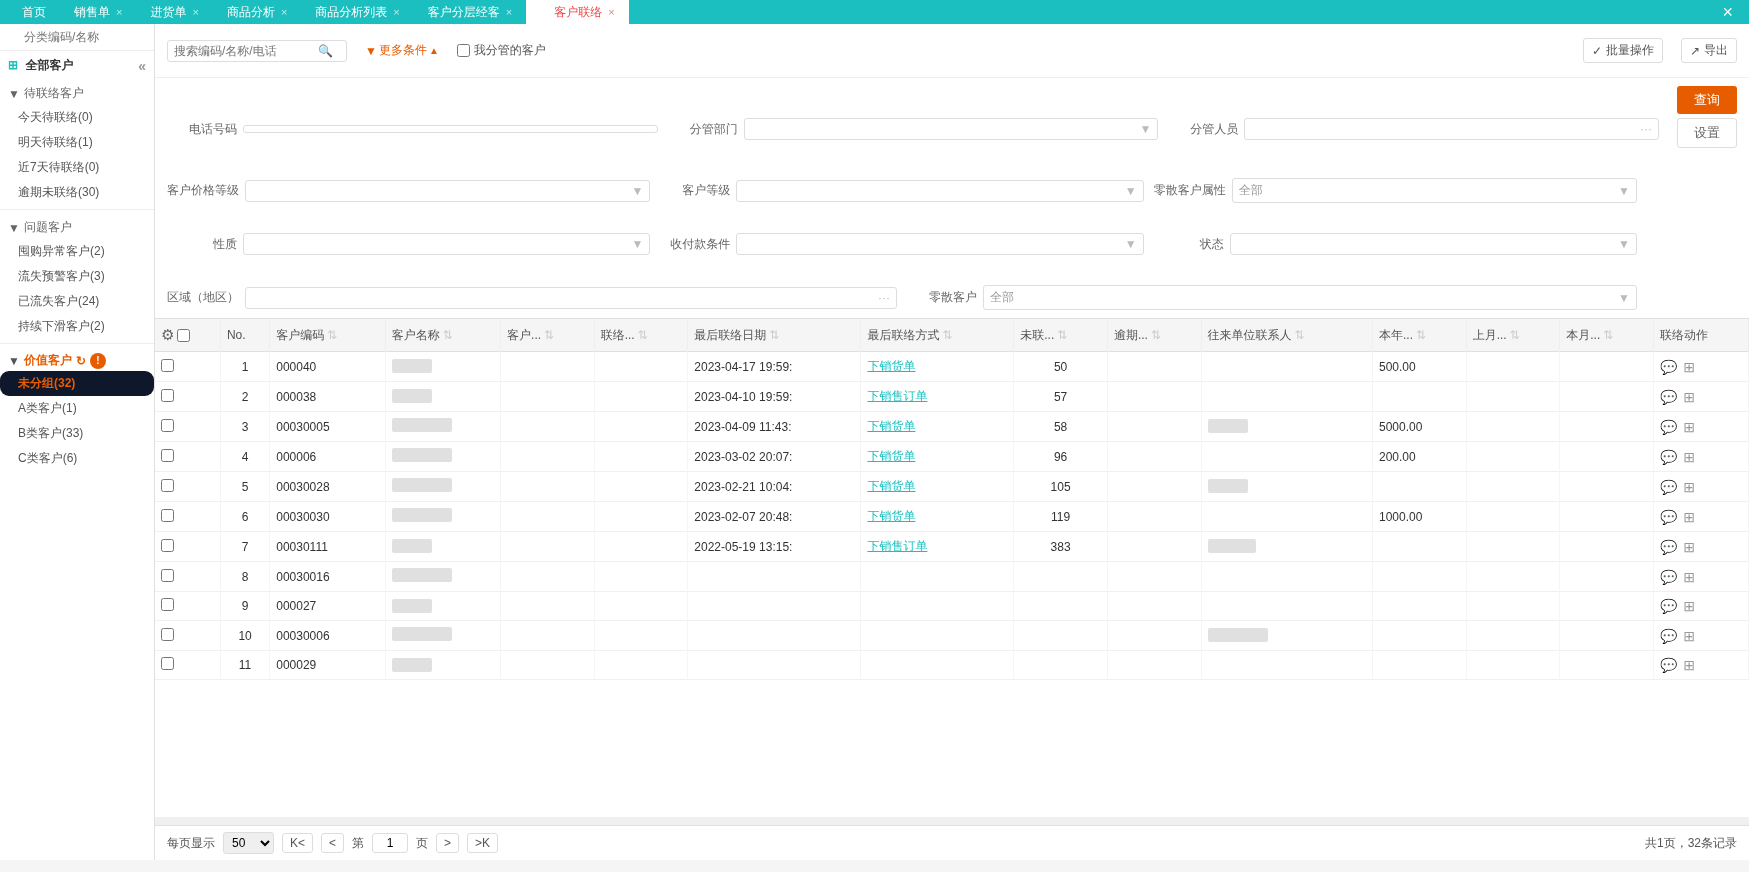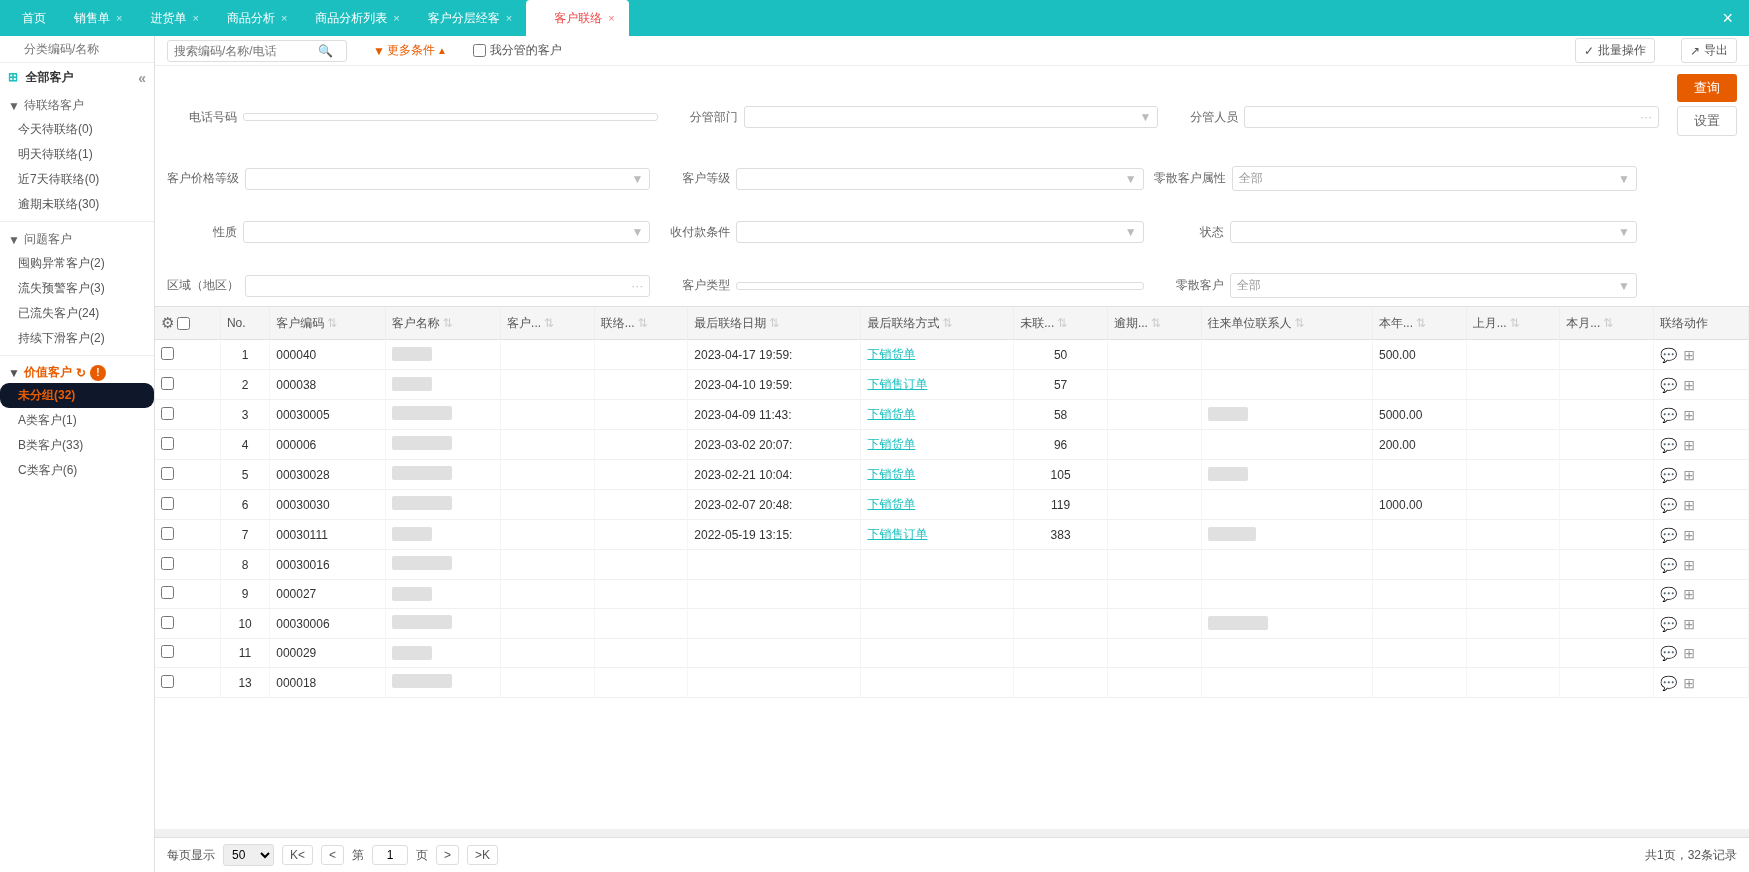--- a/index.html
+++ b/index.html
@@ -3,21 +3,21 @@
   <meta charset="utf-8">
   <style>
     * { box-sizing: border-box; margin: 0; padding: 0; font-family: 'Microsoft YaHei', Arial, sans-serif; font-size: 12px; }
     body { background: #f5f5f5; overflow: hidden; }
 
     
     .top-nav {
       display: flex;
       align-items: center;
       background: #1bbfbf;
-      height: 36px;
+      height: 24px;
       padding: 0 8px;
     }
     .nav-tab {
       display: flex;
       align-items: center;
       padding: 0 14px;
       height: 36px;
       color: #fff;
       cursor: pointer;
       font-size: 13px;
@@ -119,24 +119,24 @@
     .content-area {
       flex: 1;
       display: flex;
       flex-direction: column;
       overflow: hidden;
     }
 
     
     .filter-bar {
       background: #fff;
-      padding: 2px 12px;
-      display: flex;
-      align-items: center;
-      gap: 26px;
+      padding: 14px 12px;
+      display: flex;
+      align-items: center;
+      gap: 18px;
       border-bottom: 1px solid #eee;
     }
     .filter-search-box {
       display: flex;
       align-items: center;
       border: 1px solid #ddd;
       border-radius: 3px;
       padding: 3px 6px;
       gap: 4px;
       min-width: 180px;
@@ -585,26 +585,20 @@
 
       <div class="adv-filter-row">
         <div class="adv-field">
           <span class="adv-field-label">区域（地区）</span>
           <div class="adv-field-input">
             <span></span>
             <span style="color:#bbb;">···</span>
           </div>
         </div>
         <div class="adv-field">
-          <span class="adv-field-label">客户类型</span>
-          <div class="adv-field-input">
-            <span></span>
-          </div>
-        </div>
-        <div class="adv-field">
           <span class="adv-field-label">零散客户</span>
           <div class="adv-field-input">
             <span>全部</span>
             <span class="caret">▼</span>
           </div>
         </div>
         <div style="width:90px;"></div>
       </div>
     </div>
 
@@ -964,50 +958,20 @@
       </td>
     </tr>
             <tr>
       <td>
         <input type="checkbox" style="">
       </td>
       <td class="td-number">11</td>
       <td>000029</td>
       <td>
         <span class="blurred-sm">某</span>
-      </td>
-      <td></td>
-      <td></td>
-      <td></td>
-      <td>
-        
-      </td>
-      <td class="td-number"></td>
-      <td></td>
-      <td>
-        
-      </td>
-      <td></td>
-      <td></td>
-      <td></td>
-      <td>
-        <div class="td-actions">
-          <span class="icon-action" title="联络">💬</span>
-          <span class="icon-action" title="更多">⊞</span>
-        </div>
-      </td>
-    </tr>
-            <tr>
-      <td>
-        <input type="checkbox" style="">
-      </td>
-      <td class="td-number">13</td>
-      <td>000018</td>
-      <td>
-        <span class="blurred"></span>
       </td>
       <td></td>
       <td></td>
       <td></td>
       <td>
         
       </td>
       <td class="td-number"></td>
       <td></td>
       <td>

